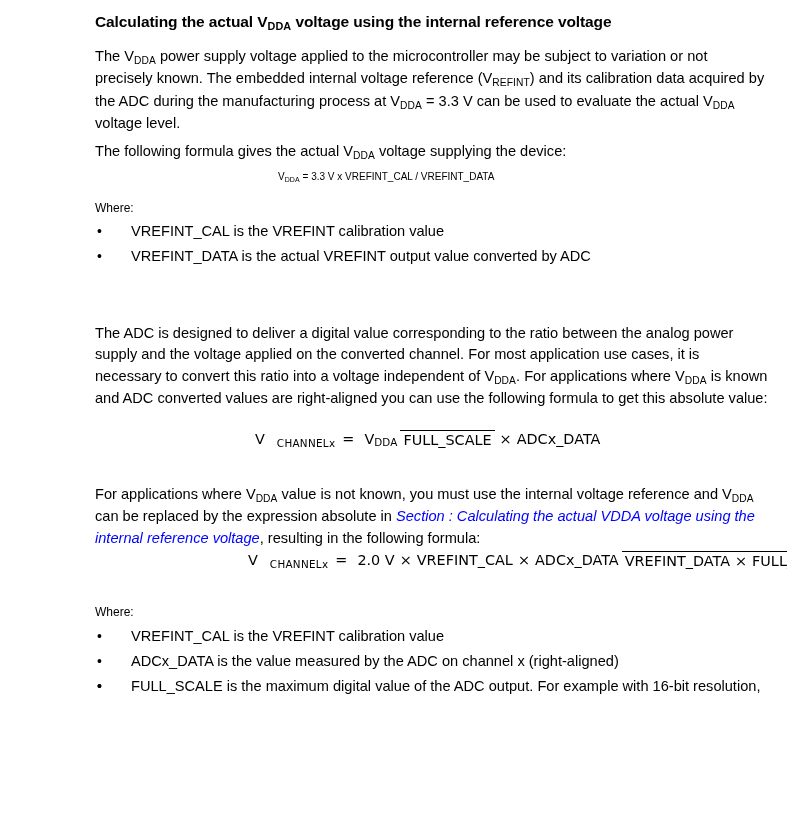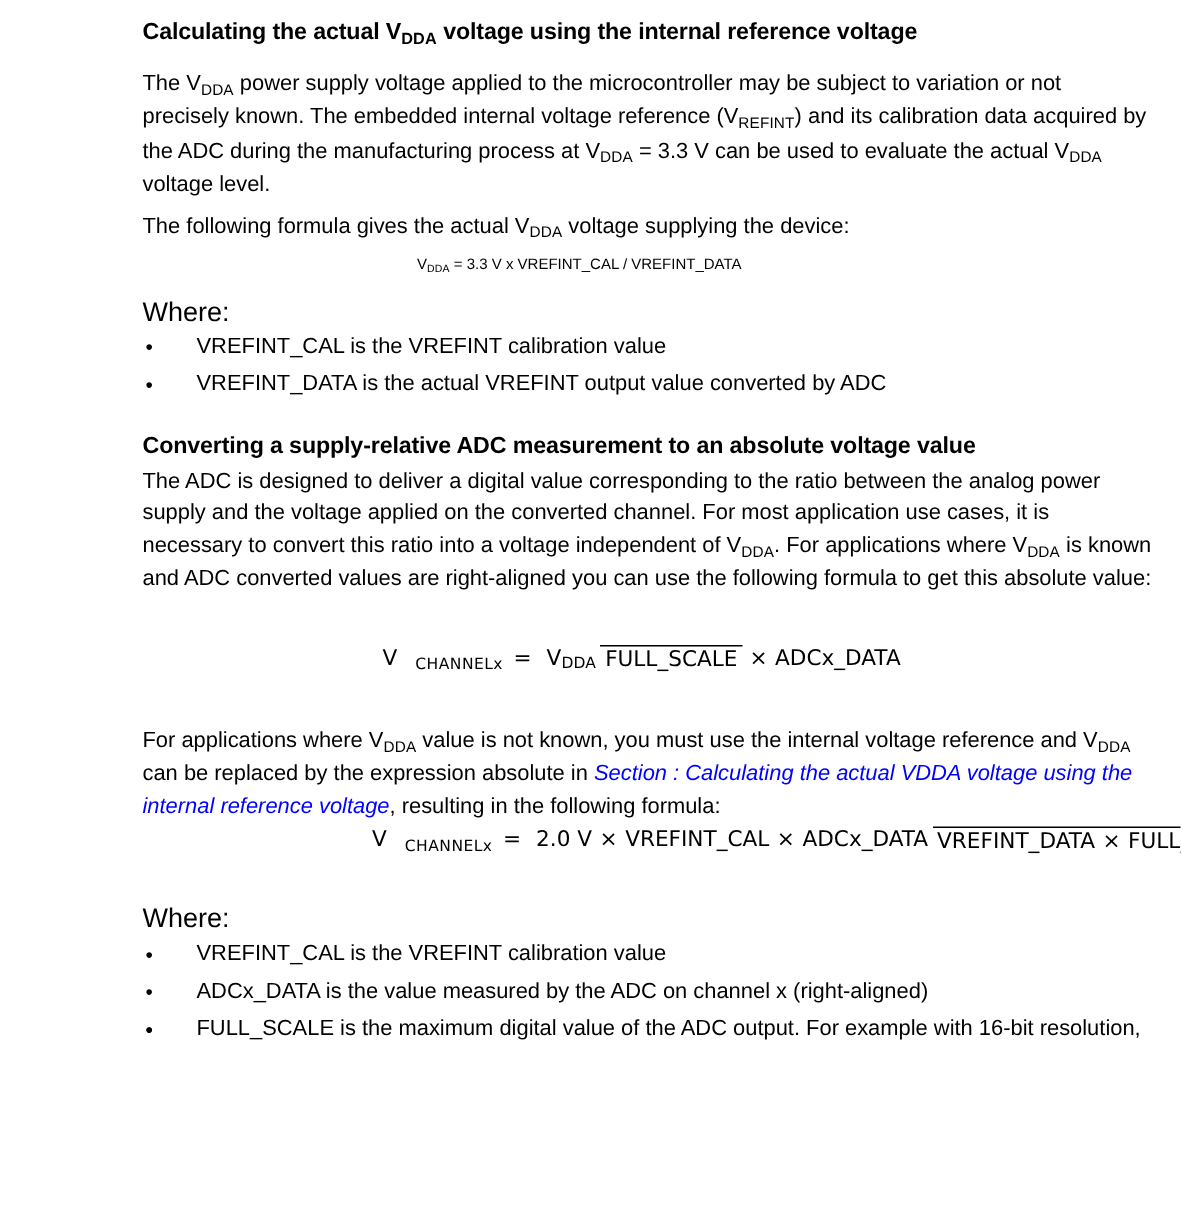--- a/index.html
+++ b/index.html
@@ -38,21 +38,21 @@
   }
 
   p.body {
     font-size: 14.6px;
     line-height: 21.4px;
     margin: 0;
     text-align: left;
   }
 
   .where {
-    font-size: 18px;
+    font-size: 12px;
     line-height: 21.4px;
     margin: 0;
   }
 
   
   ul.bullets {
     list-style: none;
     margin: 0;
     padding: 0;
   }
@@ -192,23 +192,22 @@
     <li>
       <span class="dot">•</span>
       <span>VREFINT_CAL is the VREFINT calibration value</span>
     </li>
     <li>
       <span class="dot">•</span>
       <span>VREFINT_DATA is the actual VREFINT output value converted by ADC</span>
     </li>
   </ul>
 
-  <h2 class="col heading" style="top:288px;">Converting a supply-relative ADC measurement to an absolute voltage value</h2>
-
-  <p class="col body" style="top:311px;">
+
+  <p class="col body" style="top:323px;">
     <span>The ADC is designed to deliver a digital value corresponding to the ratio between the analog power supply and the voltage applied on the converted channel. For most application use cases, it is necessary to convert this ratio into a voltage independent of V</span><sub>DDA</sub><span>. For applications where V</span><sub>DDA</sub><span> is known and ADC converted values are right-aligned you can use the following formula to get this absolute value:</span>
   </p>
 
   <div class="eq-math" style="left:255px; top:430px;">
     <span class="lhs"><span>V</span><sub>CHANNELx</sub></span>
     <span class="eqsign">=</span>
     <span class="frac">
       <span class="num"><span>V</span><sub>DDA</sub></span>
       <span class="den">FULL_SCALE</span>
     </span>

